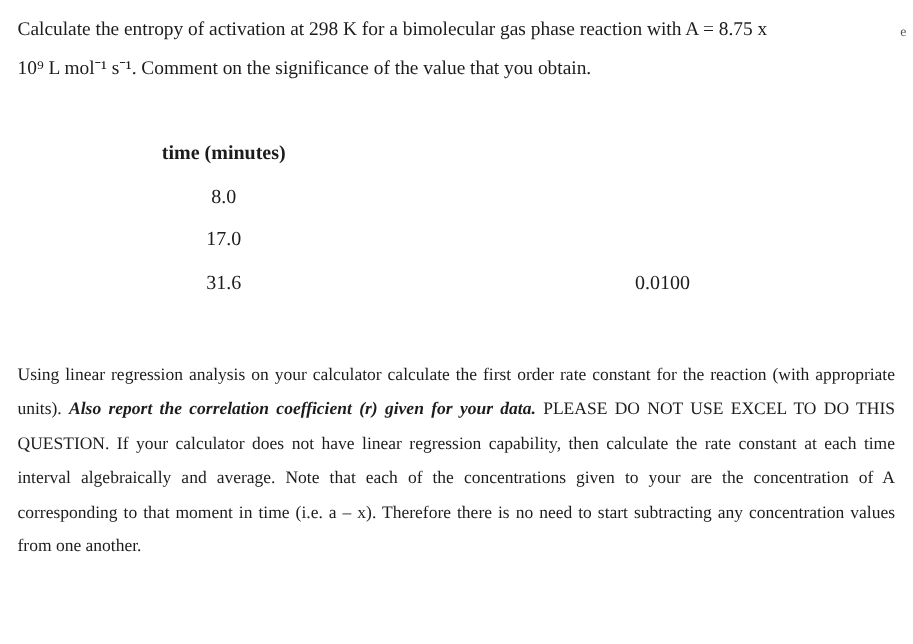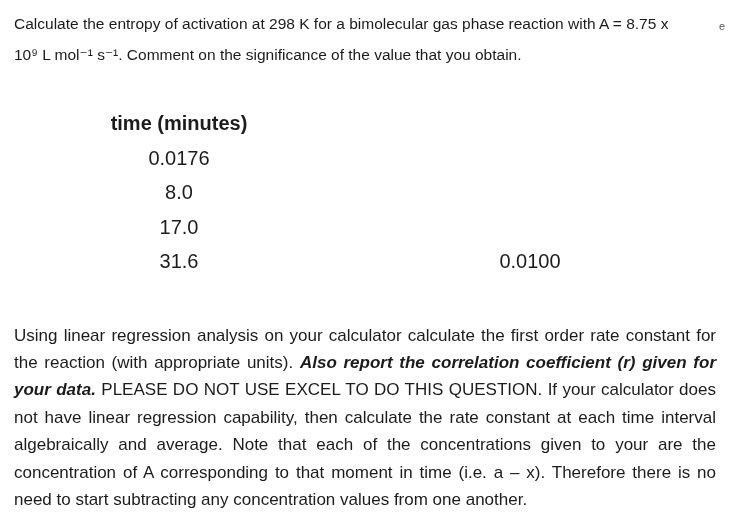--- a/index.html
+++ b/index.html
@@ -1,46 +1,45 @@
 <!DOCTYPE html>
 <html><head>
 <meta charset="utf-8">
 <style>
-  * { margin: 0; padding: 0; box-sizing: border-box; }
+  * { margin: 0; padding: 0; box-sizing: border-box; font-family: Liberation Serif, serif; }
   html, body { width: 730px; height: 515px; background: #ffffff; overflow: hidden; }
   body { font-family: "Liberation Sans", "DejaVu Sans", sans-serif; color: #1c1c1c; }
   .doc { position: relative; width: 730px; height: 515px; padding: 8px 14px 0 14px; }
   .intro { font-size: 15.5px; line-height: 31px; }
   .intro .line { display: block; }
   .stray { position: absolute; top: 20px; right: 5px; font-size: 11px; color: #555555; }
   .qtable { margin-top: 36px; }
   .trow { display: grid; grid-template-columns: 330px 372px; }
-  .tcell { text-align: center; font-size: 20px; line-height: 34.5px; }
+  .tcell { text-align: center; font-size: 16px; line-height: 34.5px; }
   .thead .tcell { font-weight: bold; }
-  .instructions { margin-top: 43px; font-size: 17px; line-height: 27.4px; text-align: justify; }
+  .instructions { margin-top: 43px; font-size: 14px; line-height: 27.4px; text-align: justify; }
   .bi { font-weight: bold; font-style: italic; }
 </style>
 </head>
 <body>
 
 <div class="doc">
 
   <p class="intro">
     <span class="line">Calculate the entropy of activation at 298 K for a bimolecular gas phase reaction with A = 8.75 x</span>
     <span class="line">10⁹ L mol⁻¹ s⁻¹. Comment on the significance of the value that you obtain.</span>
   </p>
 
   <span class="stray">e</span>
 
   <div class="qtable">
     <div class="trow thead">
       <div class="tcell">time (minutes)</div>
     </div>
     <div class="trow">
-      <div class="tcell">0.0176</div>
     </div>
     <div class="trow">
       <div class="tcell">8.0</div>
     </div>
     <div class="trow">
       <div class="tcell">17.0</div>
     </div>
     <div class="trow">
       <div class="tcell">31.6</div>
       <div class="tcell">0.0100</div>

